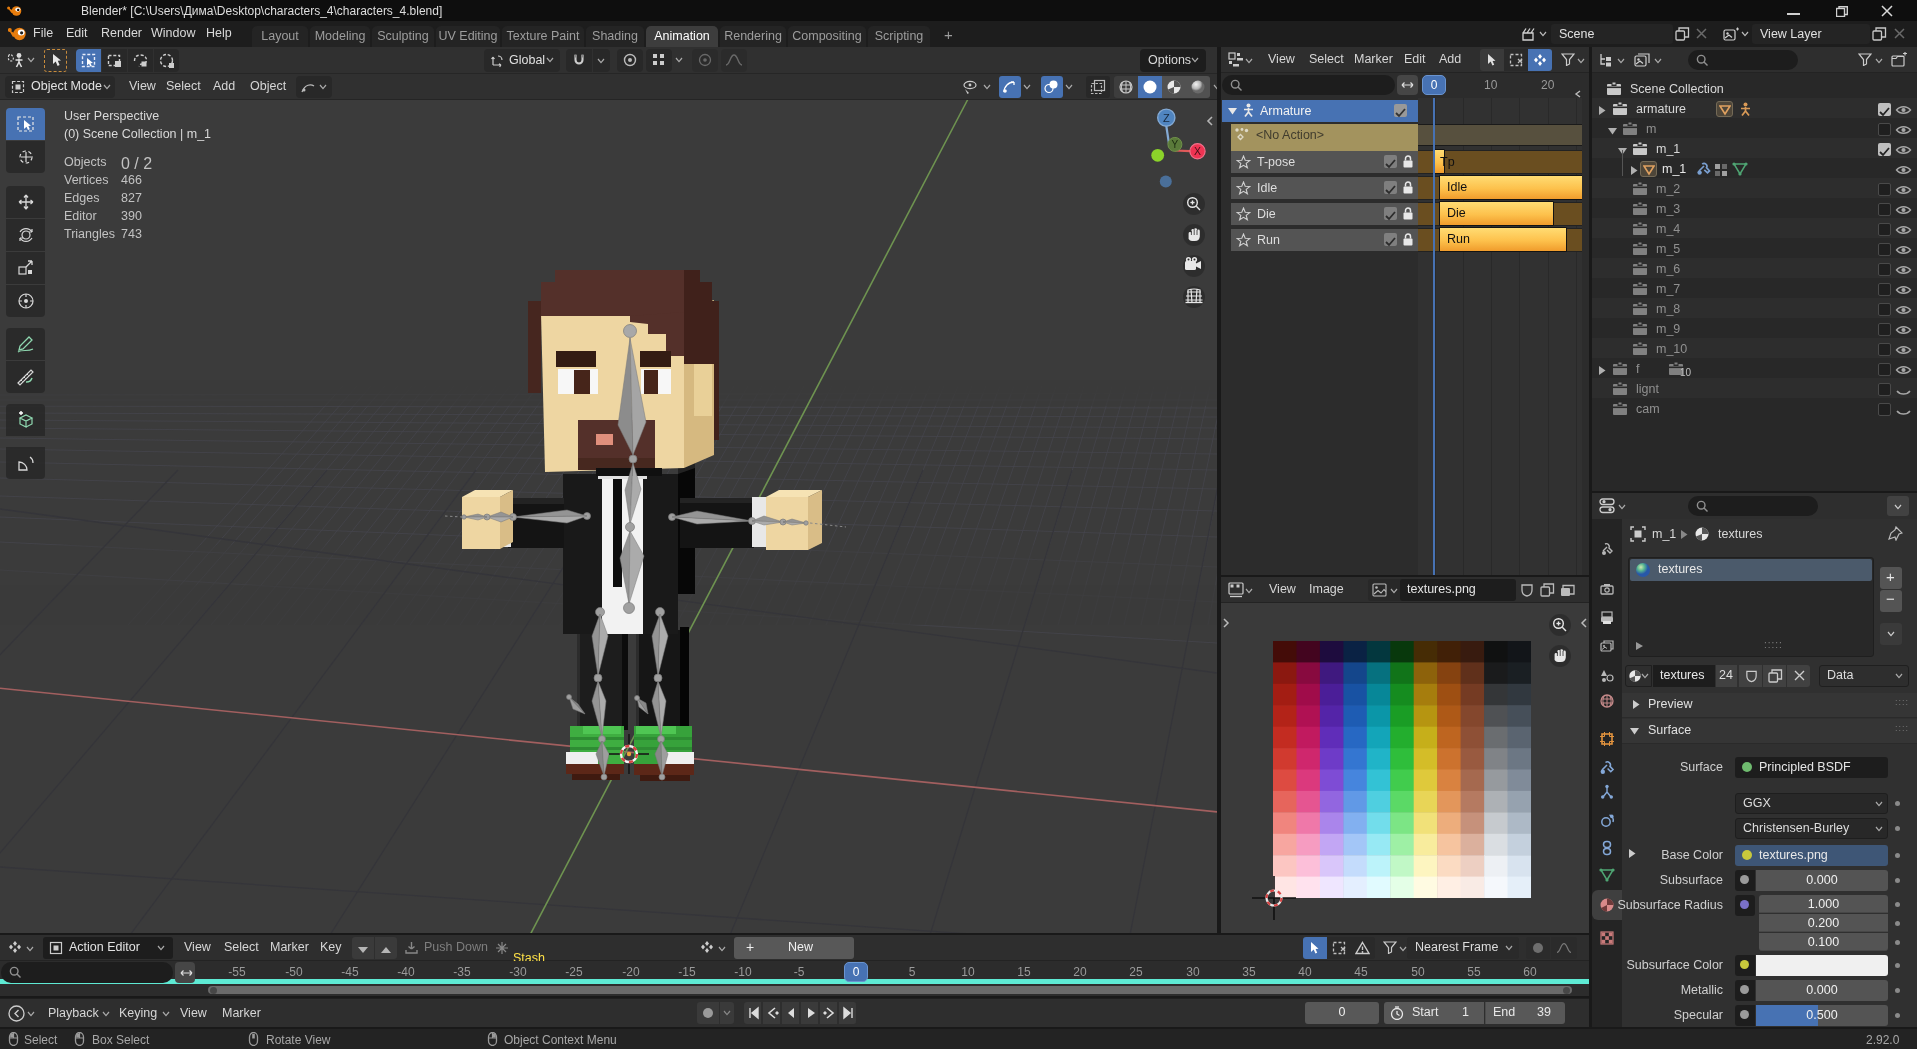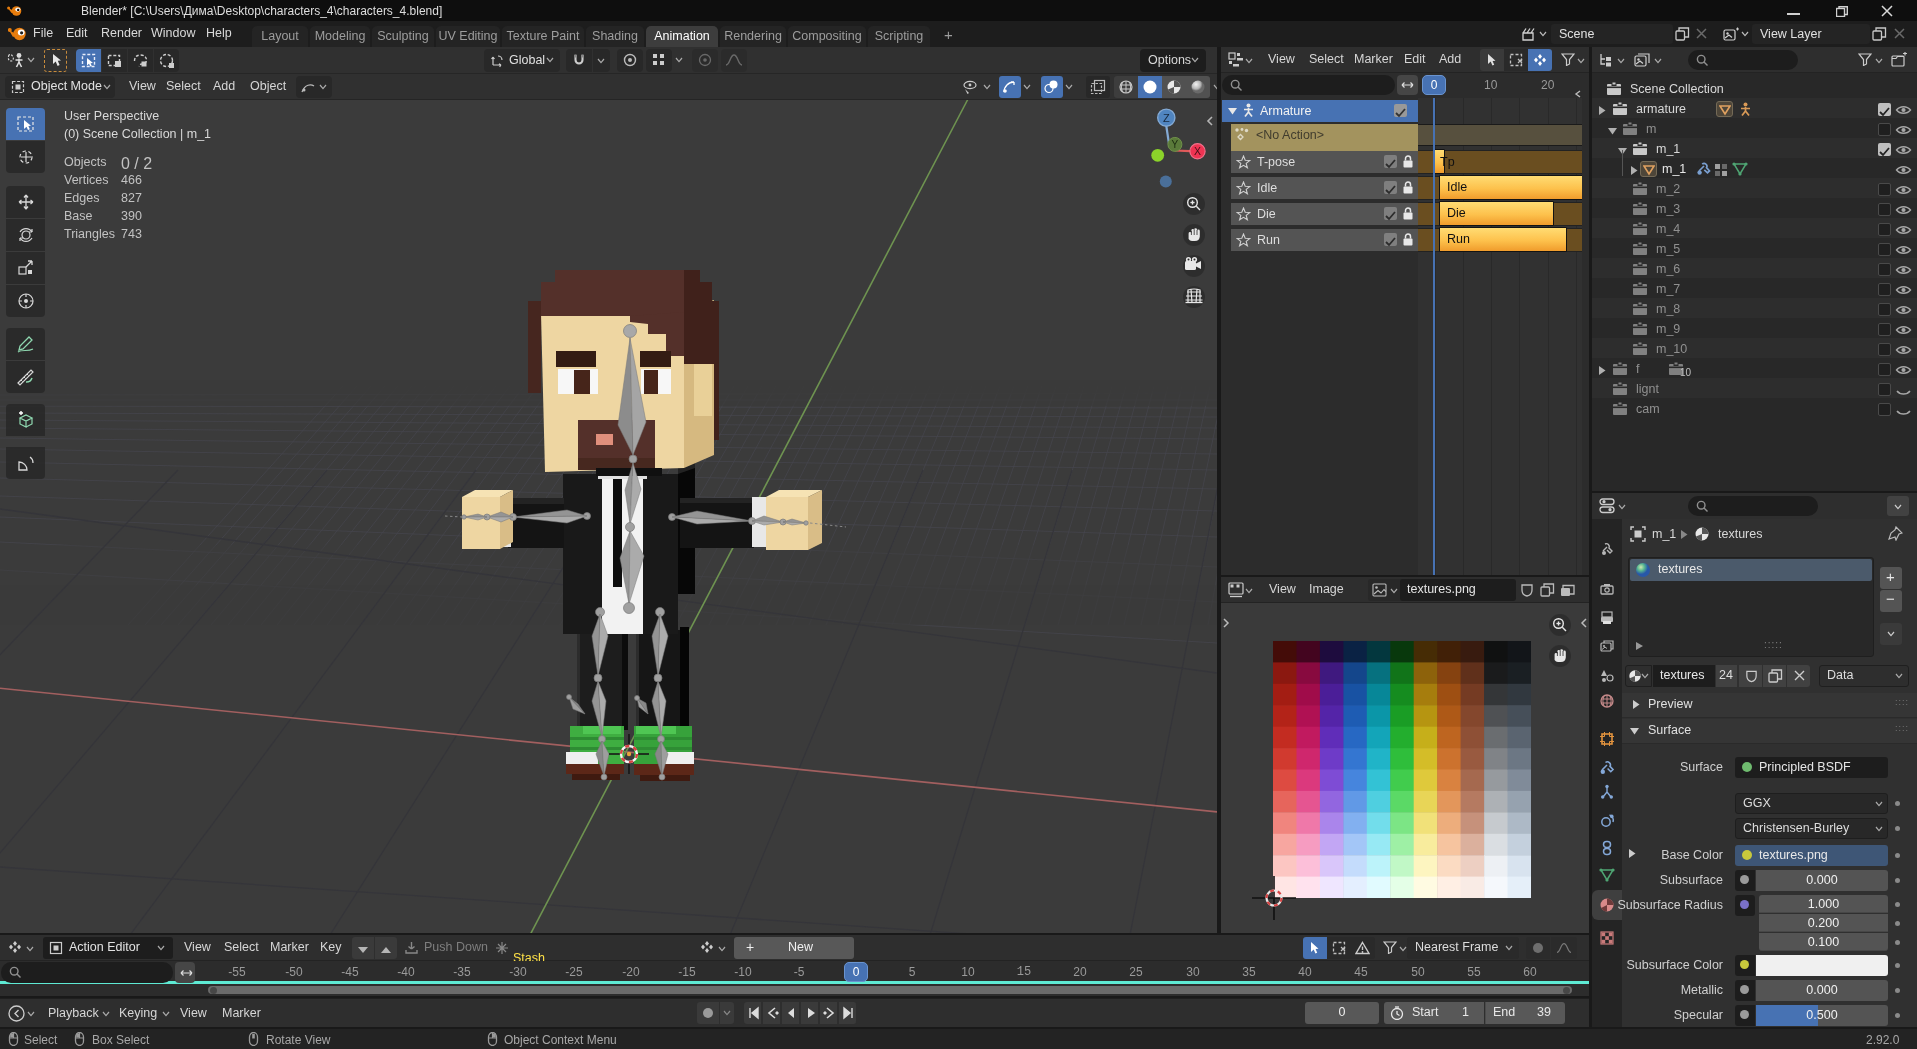--- a/index.html
+++ b/index.html
@@ -474,21 +474,21 @@
       </svg>
     </div>
     <div class="txt" style="left:64px;top:62px;font-size:12.5px;color:#d9d9d9;">User Perspective</div>
 <div class="txt" style="left:64px;top:80px;font-size:12.5px;color:#d9d9d9;">(0) Scene Collection | m_1</div>
     <div class="txt" style="left:64px;top:108px;font-size:12.5px;color:#c2c2c2;">Objects</div>
     <div class="txt" style="left:121px;top:108px;font-size:16px;color:#c2c2c2;">0 / 2</div>
     <div class="txt" style="left:64px;top:126px;font-size:12.5px;color:#c2c2c2;">Vertices</div>
     <div class="txt" style="left:121px;top:126px;font-size:12.5px;color:#c2c2c2;">466</div>
     <div class="txt" style="left:64px;top:144px;font-size:12.5px;color:#c2c2c2;">Edges</div>
     <div class="txt" style="left:121px;top:144px;font-size:12.5px;color:#c2c2c2;">827</div>
-    <div class="txt" style="left:64px;top:162px;font-size:12.5px;color:#c2c2c2;">Base</div>
+    <div class="txt" style="left:64px;top:162px;font-size:12.5px;color:#c2c2c2;">Editor</div>
     <div class="txt" style="left:121px;top:162px;font-size:12.5px;color:#c2c2c2;">390</div>
     <div class="txt" style="left:64px;top:180px;font-size:12.5px;color:#c2c2c2;">Triangles</div>
     <div class="txt" style="left:121px;top:180px;font-size:12.5px;color:#c2c2c2;">743</div>
     <div class="abs" style="left:6px;top:61px;width:39px;height:32px;background:#4772b3;border-radius:4px 4px 0 0;"><svg width="20" height="18" viewBox="0 0 20 18" style="margin:7px 0 0 10px">
         <rect x="2" y="2" width="15" height="14" fill="none" stroke="#e8e8e8" stroke-width="1.2" stroke-dasharray="3,2"></rect>
         <path d="M8,5 L8,14 L10.5,11.8 L12,15 L13.8,14.2 L12.4,11 L15,10.8 Z" fill="#fff"></path>
       </svg></div>
     <div class="abs" style="left:6px;top:94px;width:39px;height:32px;background:rgba(41,41,41,0.92);border-radius:0 0 4px 4px;"><svg width="20" height="18" viewBox="0 0 20 18" style="margin:7px 0 0 10px">
         <circle cx="10" cy="9" r="6" fill="none" stroke="#d8d8d8" stroke-width="1.2" stroke-dasharray="3.5,2.5"></circle>
         <path d="M10,4 L10,14 M5,9 L15,9" stroke="#d8d8d8" stroke-width="1.2"></path>
@@ -1592,21 +1592,21 @@
         <path d="M1,1 L4,4.6 L7,1" fill="none" stroke="#aaa" stroke-width="1.2"></path>
       </svg>
 <div class="abs" style="left:1526px;top:2px;width:24px;height:22px;background:#2a2a2a;border-radius:3px 0 0 3px;opacity:.7;">
 <div style="margin:6px 0 0 7px;width:10px;height:10px;border-radius:50%;background:#8a8a8a;"></div>
       </div>
 <div class="abs" style="left:1551px;top:2px;width:26px;height:22px;background:#2a2a2a;border-radius:0 3px 3px 0;opacity:.7;">
 <svg width="16" height="14" viewBox="0 0 18 16" style="margin:4px 0 0 5px">
           <path d="M1,13 C5,13 5,3 9,3 C13,3 13,13 17,13" fill="none" stroke="#999" stroke-width="1.4"></path>
         </svg></div>
     </div>
-    <div class="abs" style="left:0;top:26px;width:1589px;height:23px;background:#2c2c2c;border-bottom:3px solid #5eead4;">
+    <div class="abs" style="left:0;top:26px;width:1589px;height:23px;background:#2c2c2c;border-bottom:5px solid #5eead4;">
       <div class="abs" style="left:1px;top:1px;width:172px;height:21px;background:#1d1d1d;border-radius:10px;"></div>
       <svg class="abs" style="left:9px;top:5px" width="13" height="13" viewBox="0 0 13 13">
         <circle cx="5.2" cy="5.2" r="3.8" fill="none" stroke="#909090" stroke-width="1.4"></circle>
         <line x1="8" y1="8" x2="11.5" y2="11.5" stroke="#909090" stroke-width="1.4"></line>
       </svg>
       <div class="abs" style="left:175px;top:1px;width:20px;height:21px;background:#464646;border-radius:4px;">
 <svg width="13" height="10" viewBox="0 0 13 10" style="margin:6px 0 0 5px">
           <path d="M1,5 L12,5 M1,5 l2.5,-2.5 M1,5 l2.5,2.5 M12,5 l-2.5,-2.5 M12,5 l-2.5,2.5" stroke="#ddd" stroke-width="1.2" fill="none"></path>
         </svg></div>
       <div class="txt" style="left:217px;top:4px;width:40px;text-align:center;font-size:12px;color:#9a9a9a;">-55</div>
@@ -1617,21 +1617,21 @@
       <div class="txt" style="left:498px;top:4px;width:40px;text-align:center;font-size:12px;color:#9a9a9a;">-30</div>
       <div class="txt" style="left:554px;top:4px;width:40px;text-align:center;font-size:12px;color:#9a9a9a;">-25</div>
       <div class="txt" style="left:611px;top:4px;width:40px;text-align:center;font-size:12px;color:#9a9a9a;">-20</div>
       <div class="txt" style="left:667px;top:4px;width:40px;text-align:center;font-size:12px;color:#9a9a9a;">-15</div>
       <div class="txt" style="left:723px;top:4px;width:40px;text-align:center;font-size:12px;color:#9a9a9a;">-10</div>
       <div class="txt" style="left:779px;top:4px;width:40px;text-align:center;font-size:12px;color:#9a9a9a;">-5</div>
       <div class="abs" style="left:844px;top:1px;width:24px;height:20px;background:#4772b3;border:1px solid #6a94cf;border-radius:5px;"></div>
 <div class="txt" style="left:844px;top:4px;width:24px;text-align:center;font-size:12px;color:#fff;">0</div>
       <div class="txt" style="left:892px;top:4px;width:40px;text-align:center;font-size:12px;color:#9a9a9a;">5</div>
       <div class="txt" style="left:948px;top:4px;width:40px;text-align:center;font-size:12px;color:#9a9a9a;">10</div>
-      <div class="txt" style="left:1004px;top:4px;width:40px;text-align:center;font-size:12px;color:#9a9a9a;font-family:Liberation Mono, monospace;">15</div>
+      <div class="txt" style="left:1004px;top:4px;width:40px;text-align:center;font-size:12px;color:#9a9a9a;">15</div>
       <div class="txt" style="left:1060px;top:4px;width:40px;text-align:center;font-size:12px;color:#9a9a9a;">20</div>
       <div class="txt" style="left:1116px;top:4px;width:40px;text-align:center;font-size:12px;color:#9a9a9a;">25</div>
       <div class="txt" style="left:1173px;top:4px;width:40px;text-align:center;font-size:12px;color:#9a9a9a;">30</div>
       <div class="txt" style="left:1229px;top:4px;width:40px;text-align:center;font-size:12px;color:#9a9a9a;">35</div>
       <div class="txt" style="left:1285px;top:4px;width:40px;text-align:center;font-size:12px;color:#9a9a9a;">40</div>
       <div class="txt" style="left:1341px;top:4px;width:40px;text-align:center;font-size:12px;color:#9a9a9a;">45</div>
       <div class="txt" style="left:1398px;top:4px;width:40px;text-align:center;font-size:12px;color:#9a9a9a;">50</div>
       <div class="txt" style="left:1454px;top:4px;width:40px;text-align:center;font-size:12px;color:#9a9a9a;">55</div>
       <div class="txt" style="left:1510px;top:4px;width:40px;text-align:center;font-size:12px;color:#9a9a9a;">60</div>
     </div>

